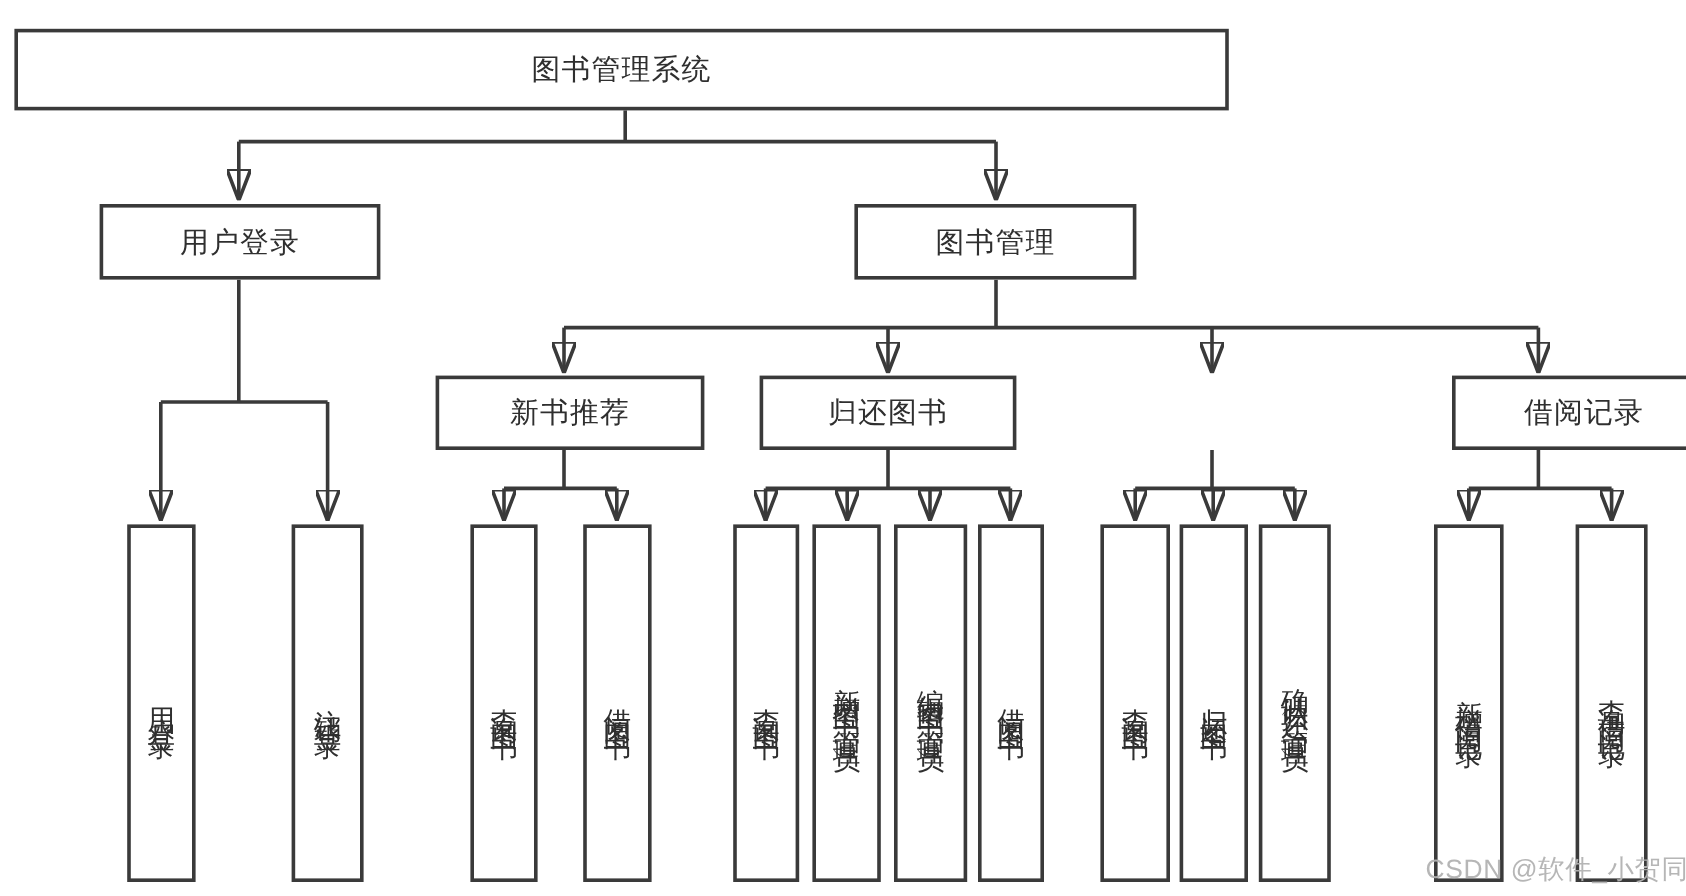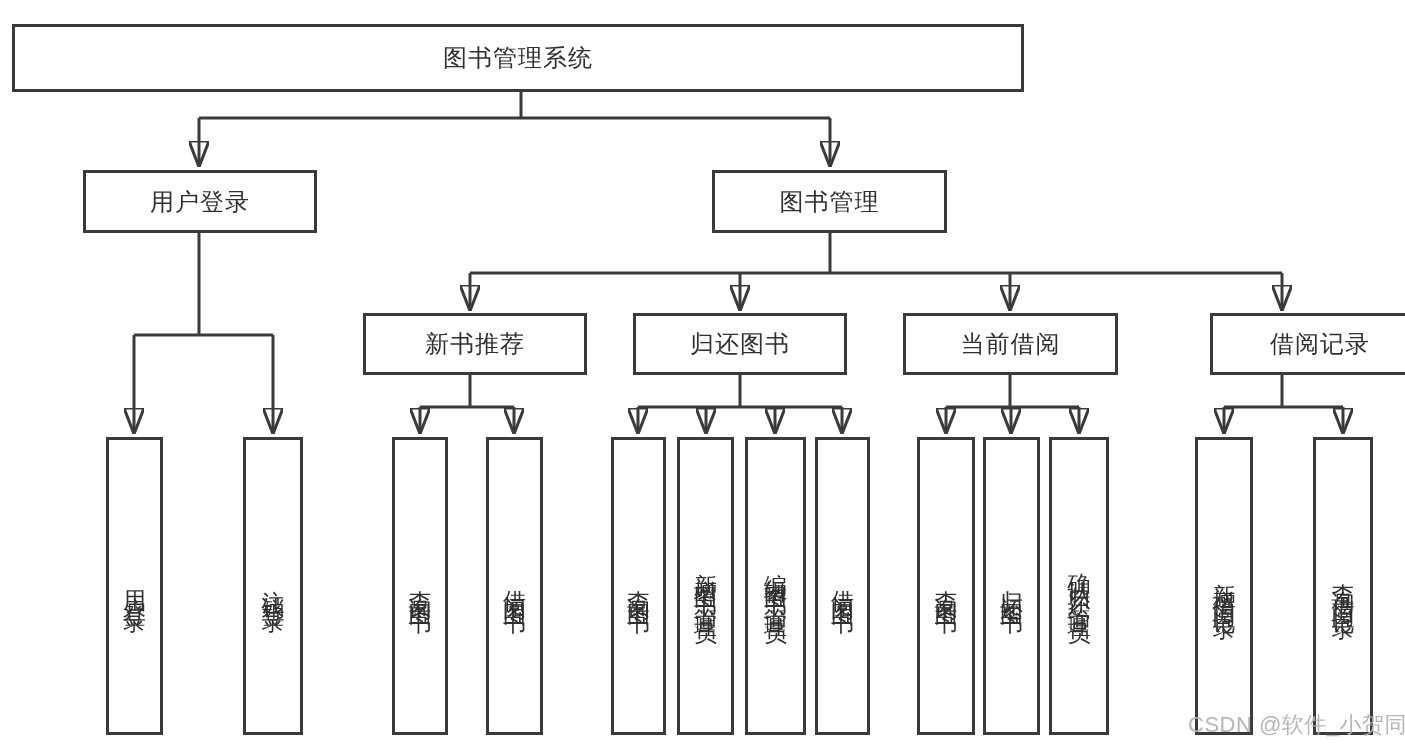--- a/index.html
+++ b/index.html
@@ -122,23 +122,20 @@
   <div class="node hbox" style="left:363px; top:313px; width:224px; height:62px;">
     <span>新书推荐</span>
   </div>
 
   <div class="node hbox" style="left:712px; top:170px; width:235px; height:63px;">
     <span>图书管理</span>
   </div>
   <div class="node hbox" style="left:633px; top:313px; width:214px; height:62px;">
     <span>归还图书</span>
   </div>
-  <div class="node hbox" style="left:903px; top:313px; width:215px; height:62px;">
-    <span>当前借阅</span>
-  </div>
   <div class="node hbox" style="left:1172px; top:313px; width:220px; height:62px;margin-left:38px;">
     <span>借阅记录</span>
   </div>
 
   <div class="node leaf" style="left:106px; width:57px;">
     <span class="vtext">用户登录</span>
   </div>
   <div class="node leaf" style="left:243px; width:60px;">
     <span class="vtext">注销登录</span>
   </div>

